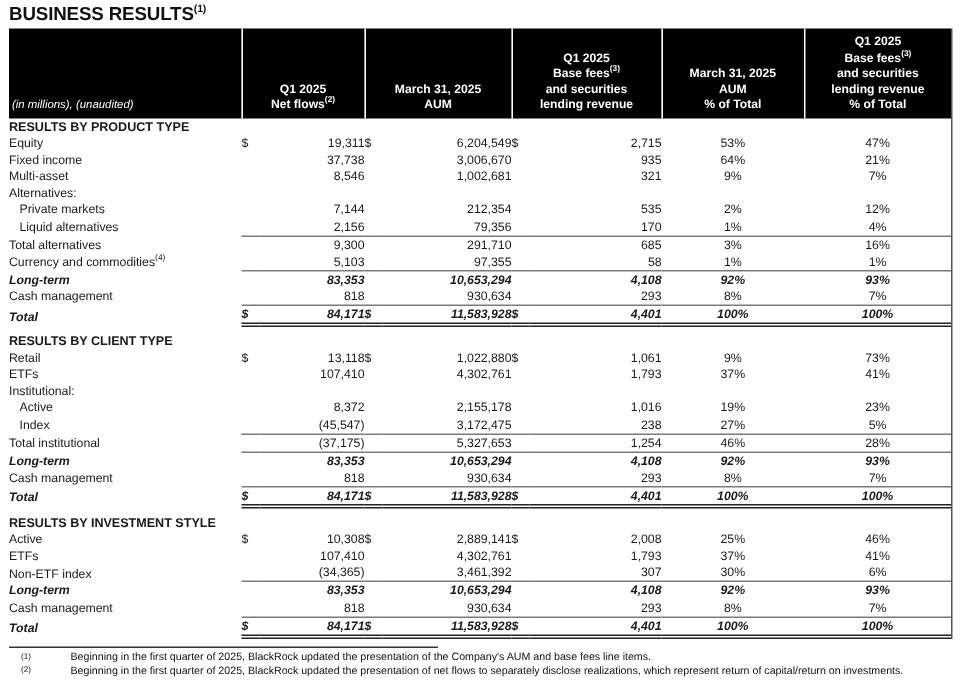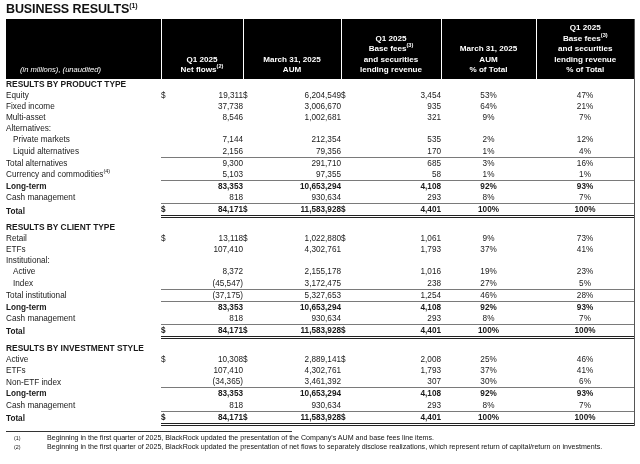--- a/index.html
+++ b/index.html
@@ -75,41 +75,41 @@
     font-size: 8.1px;
     vertical-align: bottom;
     padding-bottom: 3px;
     padding-top: 4px;
     line-height: 10.6px;
   }
   thead tr.hdr td.h-label {
     font-weight: normal;
     font-style: italic;
     font-size: 7.6px;
-    padding-left: 14px;
+    padding-left: 2px;
     text-align: left;
   }
   .hcell { text-align: center; }
   .hcell sup { font-size: 5.6px; vertical-align: super; line-height: 0; }
   td.hsep { border-left: 1px solid #ffffff; }
 
   
   .sect {
     font-weight: bold;
     font-size: 8.4px;
     padding-top: 2px;
     padding-left: 1px;
   }
   .lbl { padding-left: 1px; }
   .lbl.indent { padding-left: 7px; }
   .lbl sup { font-size: 5.6px; vertical-align: super; line-height: 0; }
   .num { text-align: right; padding-right: 2px; }
   .cur { text-align: left; padding-left: 1px; }
   .pct { text-align: center; padding-right: 4px; }
-  .bold td, td.bold { font-weight: bold; }
+  .bold td, td.bold { font-weight: bold; font-style: italic; }
 
   
   .rule-top td.ruled { border-top: 1px solid #7a7a7a; }
   .dbl td.ruled {
     border-bottom: 3px double #222;
   }
   .blankrow td { height: 4px; line-height: 4px; font-size: 0; }
 
   
   .fn-rule {
@@ -198,21 +198,21 @@
           <tr>
             <td colspan="9" class="sect">RESULTS BY PRODUCT TYPE</td>
           </tr>
           <tr>
             <td class="lbl">Equity</td>
             <td class="cur ruled">$</td>
             <td class="num ruled">19,311</td>
             <td class="cur ruled">$</td>
             <td class="num ruled">6,204,549</td>
             <td class="cur ruled">$</td>
-            <td class="num ruled">3,454</td>
+            <td class="num ruled">2,715</td>
             <td class="pct ruled">53%</td>
             <td class="pct ruled">47%</td>
           </tr>
           <tr>
             <td class="lbl">Fixed income</td>
             <td class="cur ruled"></td>
             <td class="num ruled">37,738</td>
             <td class="cur ruled"></td>
             <td class="num ruled">3,006,670</td>
             <td class="cur ruled"></td>

